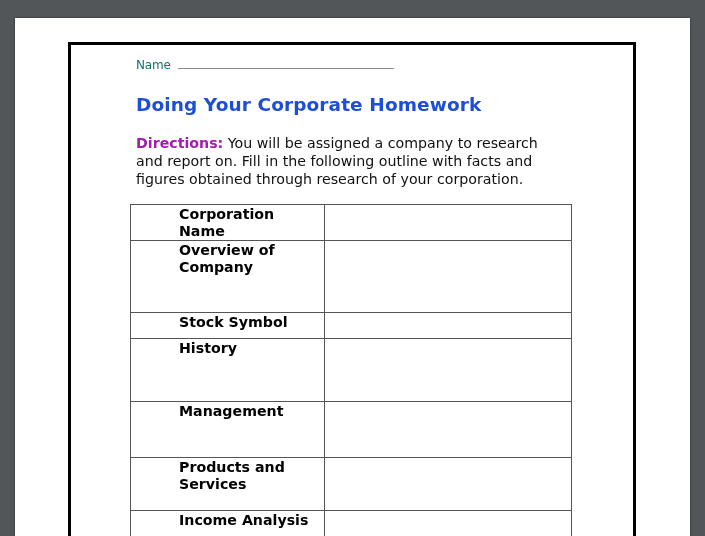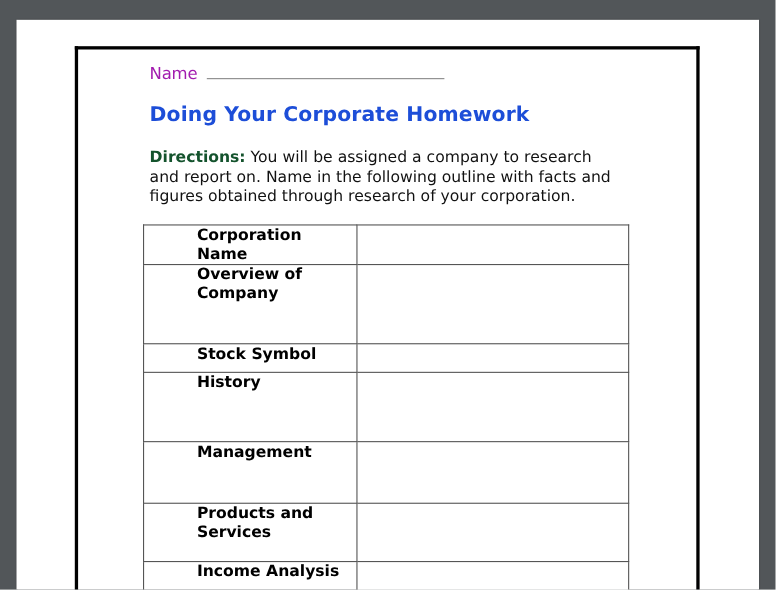--- a/index.html
+++ b/index.html
@@ -16,21 +16,21 @@
     box-shadow: 0 0 2px rgba(0,0,0,0.5);
   }
   .frame {
     position: absolute; left: 53px; top: 24px;
     width: 562px; height: 520px;
     border: 3px solid #000;
     border-bottom: none;
   }
   .name-date {
     position: absolute; top: 13px; left: 65px;
-    font-size: 15px; color: #a21caf; white-space: nowrap;
+    font-size: 12px; color: #0f766e; white-space: nowrap;
     letter-spacing: -0.2px;
   }
   .name-date .line {
     display: inline-block; border-bottom: 1px solid #888;
     height: 10px; vertical-align: baseline; margin-left: 4px;
   }
   .date {
     position: absolute; top: 13px; left: 359px;
     font-size: 12.5px; color: #111; white-space: nowrap;
     letter-spacing: -0.2px;
@@ -41,21 +41,21 @@
   }
   .title {
     position: absolute; top: 49px; left: 65px;
     font-size: 18.5px; font-weight: bold; color: #1d4ed8;
     white-space: nowrap; letter-spacing: 0.1px;
   }
   .directions {
     position: absolute; top: 89px; left: 65px; width: 430px;
     font-size: 14.2px; line-height: 18px; color: #111;
   }
-  .directions b { font-weight: bold; color: #14532d; margin-top: 48px; }
+  .directions b { font-weight: bold; color: #a21caf; margin-top: 48px; }
   table.outline {
     position: absolute; left: 59px; top: 159px;
     width: 442px;
     border-collapse: collapse;
     table-layout: fixed;
   }
   table.outline td {
     border: 1px solid #555;
     vertical-align: top;
     padding: 1px 5px 0 5px;
@@ -73,21 +73,21 @@
 
     <div class="name-date">
       <span>Name</span>
       <span class="line" style="width:216px"></span>
     </div>
 
 
     <div class="title">Doing Your Corporate Homework</div>
 
     <div class="directions">
-      <b>Directions:</b><span> You will be assigned a company to research and report on. Name in the following outline with facts and figures obtained through research of your corporation.</span>
+      <b>Directions:</b><span> You will be assigned a company to research and report on. Fill in the following outline with facts and figures obtained through research of your corporation.</span>
     </div>
 
     <table class="outline">
       <tbody>
         <tr style="height:36px">
           <td class="label">Corporation Name</td>
           <td class="answer"></td>
         </tr>
         <tr style="height:72px">
           <td class="label">Overview of Company</td>

